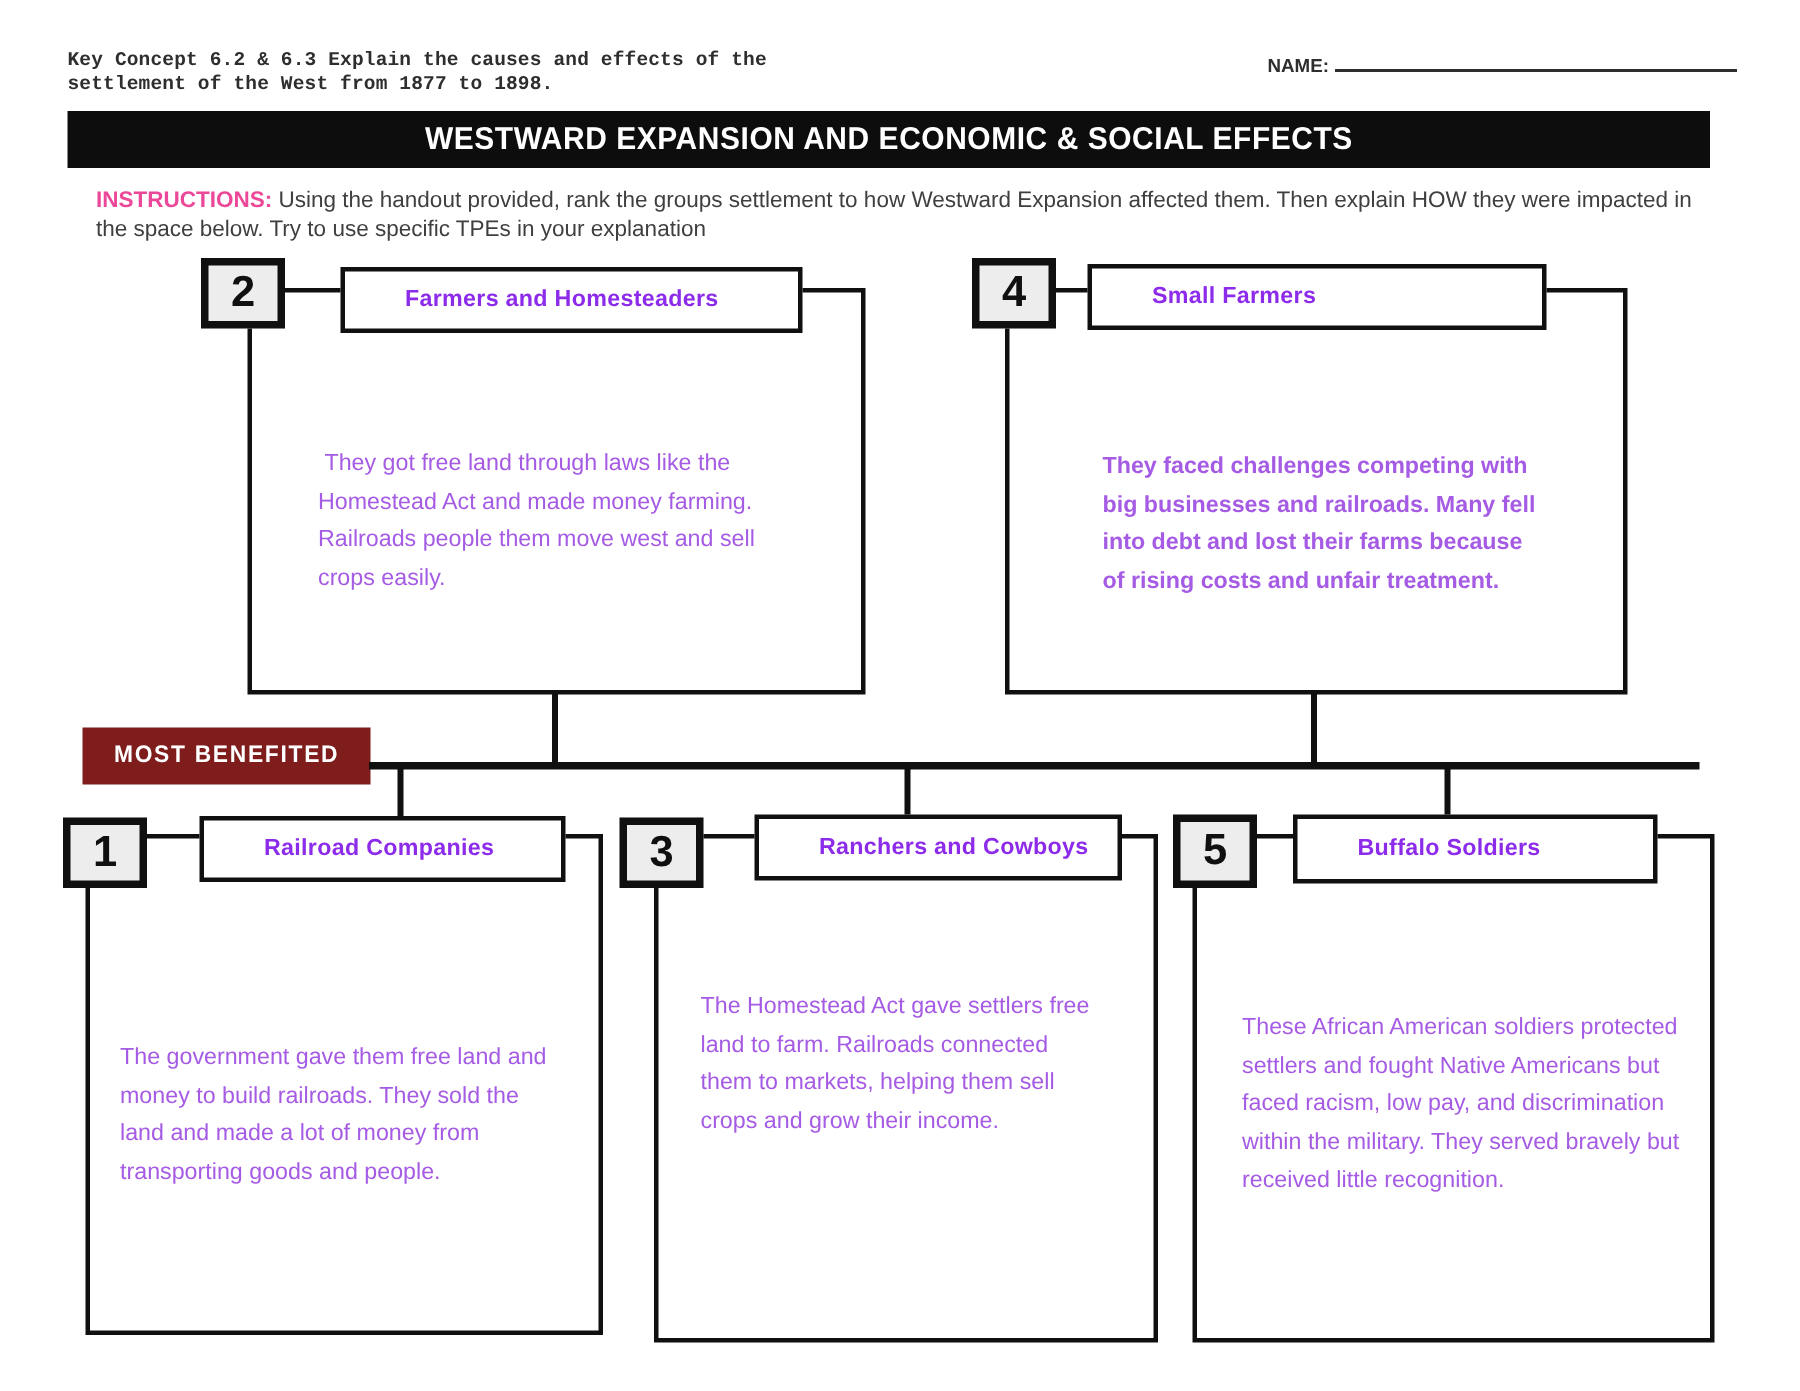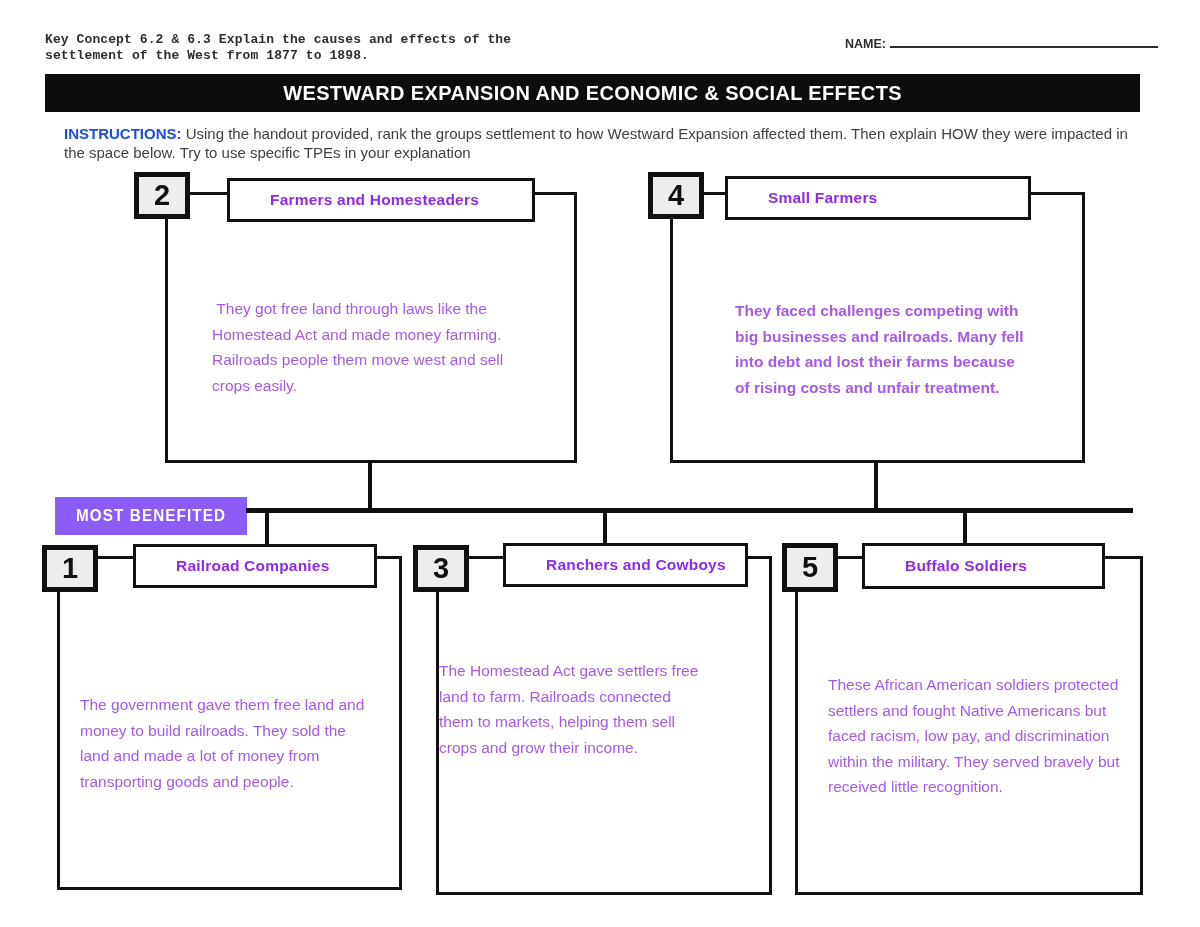--- a/index.html
+++ b/index.html
@@ -58,21 +58,21 @@
     white-space: nowrap;
   }
   .instructions {
     position: absolute;
     left: 64px; top: 124px;
     width: 1080px;
     font-size: 15px;
     line-height: 19px;
     color: #3f3f3f;
   }
-  .instructions b { color: #1d4ed8; text-align: center; }
+  .instructions b { color: #ec4899; text-align: center; }
   .content-box {
     position: absolute;
     background: #ffffff;
     border: 3px solid #101010;
   }
   .rank-badge {
     position: absolute;
     width: 56px; height: 47px;
     background: #ededed;
     border: 5px solid #101010;
@@ -106,25 +106,24 @@
     white-space: pre-wrap;
   }
   .vline, .timeline {
     position: absolute;
     background: #101010;
   }
   .most-benefited {
     position: absolute;
     left: 55px; top: 485px;
     width: 192px; height: 38px;
-    background: #8b5cf6;
+    background: #7f1d1d;
     display: flex;
     align-items: center;
     justify-content: center;
-    margin-top: 12px;
   }
   .most-benefited span {
     color: #ffffff;
     font-size: 16px;
     font-weight: 700;
     letter-spacing: 1.2px;
     transform: scaleX(0.95);
     white-space: nowrap;
   }
 </style>
@@ -186,21 +185,21 @@
   </div>
   <div class="group-desc" style="left:80px; top:692px; width:298px;">The government gave them free land and money to build railroads. They sold the land and made a lot of money from transporting goods and people.</div>
 
   <div class="content-box" style="left:436px; top:556px; width:336px; height:339px;"></div>
   <div class="rank-badge" style="left:413px; top:545px;">
       <span>3</span>
     </div>
   <div class="group-title-box" style="left:503px; top:543px; width:245px;">
     <span>Ranchers and Cowboys</span>
   </div>
-  <div class="group-desc" style="left:439px; top:658px; width:268px;">The Homestead Act gave settlers free land to farm. Railroads connected them to markets, helping them sell crops and grow their income.</div>
+  <div class="group-desc" style="left:467px; top:658px; width:268px;">The Homestead Act gave settlers free land to farm. Railroads connected them to markets, helping them sell crops and grow their income.</div>
 
   <div class="content-box" style="left:795px; top:556px; width:348px; height:339px;"></div>
   <div class="rank-badge" style="left:782px; top:543px; height:49px;">
       <span>5</span>
     </div>
   <div class="group-title-box" style="left:862px; top:543px; width:243px; height:46px;padding-left:40px;">
     <span>Buffalo Soldiers</span>
   </div>
   <div class="group-desc" style="left:828px; top:672px; width:308px;">These African American soldiers protected settlers and fought Native Americans but faced racism, low pay, and discrimination within the military. They served bravely but received little recognition.</div>
 

